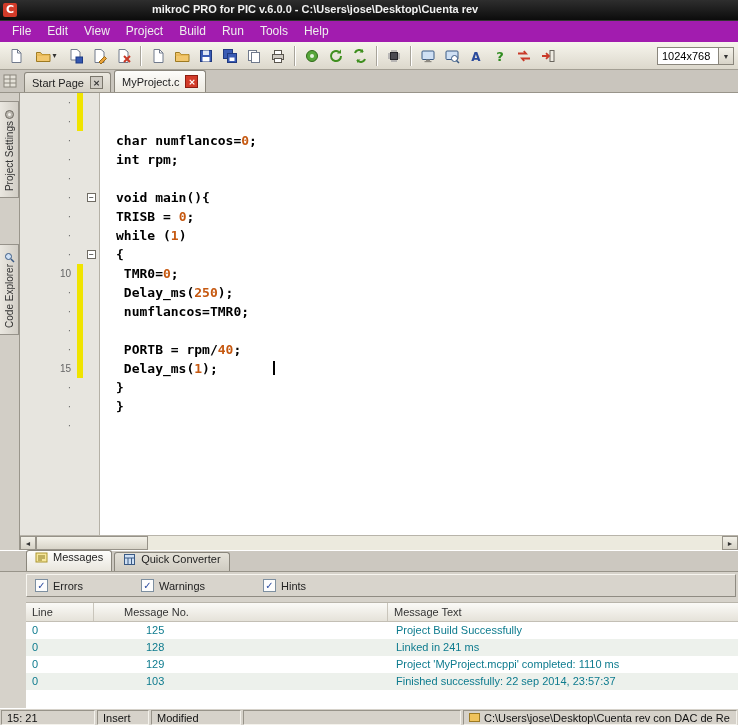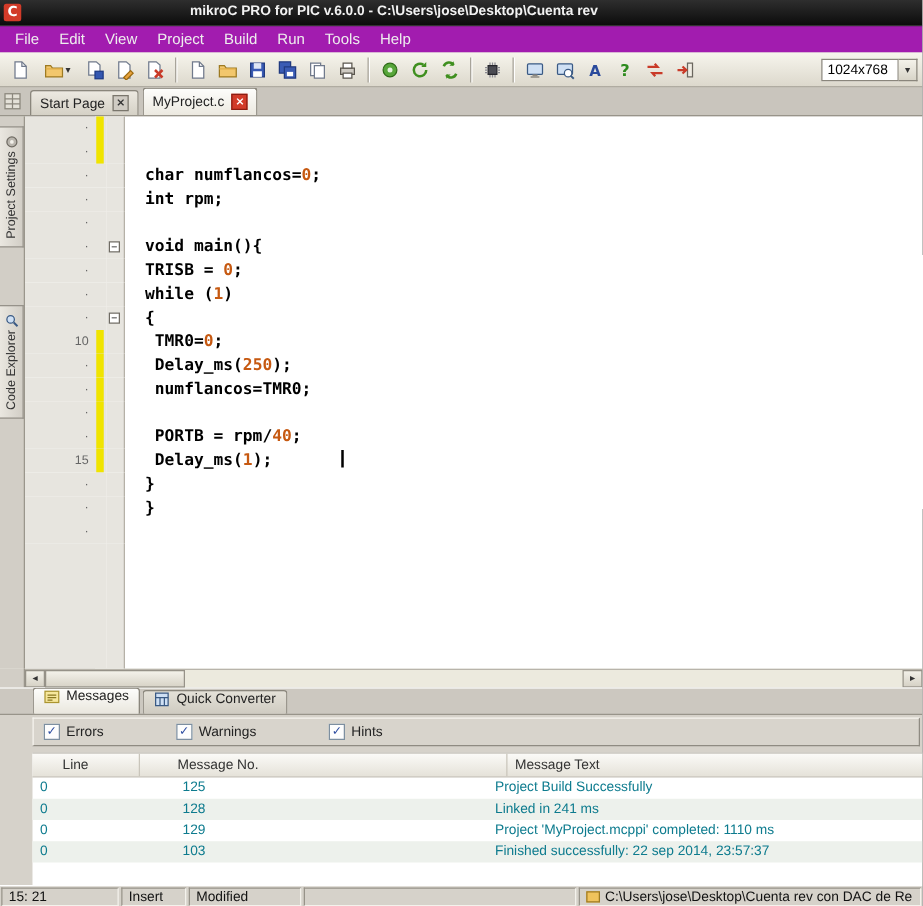--- a/index.html
+++ b/index.html
@@ -75,21 +75,21 @@
   .msg-tabs{ height:21px; flex:0 0 21px; display:flex; align-items:flex-end; padding-left:26px; background:#ccc8c0; border-bottom:1px solid #98948a;}
   .mtab{ display:flex; align-items:flex-start; gap:5px; height:19px; padding:0 8px; margin-right:2px; font-size:11px; color:#222;
          border:1px solid #8a867c; border-bottom:none; border-radius:3px 3px 0 0; background:linear-gradient(#e4e1d8,#cfcbc1);}
   .mtab.active{ background:linear-gradient(#fdfdfb,#e9e6dd); height:21px;}
   .micon{ width:13px; height:13px;}
   .filterbar{ height:23px; flex:0 0 23px; margin:2px 2px 0 26px; background:#d8d4cc; display:flex; align-items:center; padding-left:8px;
               border:1px solid; border-color:#f7f5ef #8f8b82 #8f8b82 #f7f5ef;}
   .filter{ display:flex; align-items:center; gap:5px; margin-right:58px; font-size:11px; color:#222;}
   .cb{ width:13px; height:13px; background:#fdfdfd; border:1px solid #7d8fa0; font:bold 10px/12px "DejaVu Sans", sans-serif; text-align:center; color:#2d4ca0;}
   .msg-table{ flex:1; margin:5px 0 0 26px; background:#fff; display:flex; flex-direction:column; font-size:11px; border-top:1px solid #b8b4aa;}
-  .mth{ display:flex; height:19px; flex:0 0 19px; background:linear-gradient(#fbfaf7,#e5e2d9); border-bottom:1px solid #c3bfb5; color:#333;padding-left:18px;}
+  .mth{ display:flex; height:19px; flex:0 0 19px; background:linear-gradient(#fbfaf7,#e5e2d9); border-bottom:1px solid #c3bfb5; color:#333;}
   .mth > div{ line-height:18px; padding-left:6px; border-right:1px solid #c9c5bb; overflow:hidden; white-space:nowrap;}
   .c1{ width:68px; flex:0 0 68px;}
   .c2{ width:270px; flex:0 0 270px;margin-left:24px;}
   .c3{ flex:1; border-right:none !important;}
   .mtr{ display:flex; height:17px; flex:0 0 17px; color:var(--c-msg); line-height:17px;}
   .mtr.alt{ background:#edf1ec;}
   .mtr .c1{ padding-left:6px;}
   .mtr .c2{ padding-left:28px;}
   .mtr .c3{ padding-left:8px; white-space:nowrap; overflow:hidden;}
   

